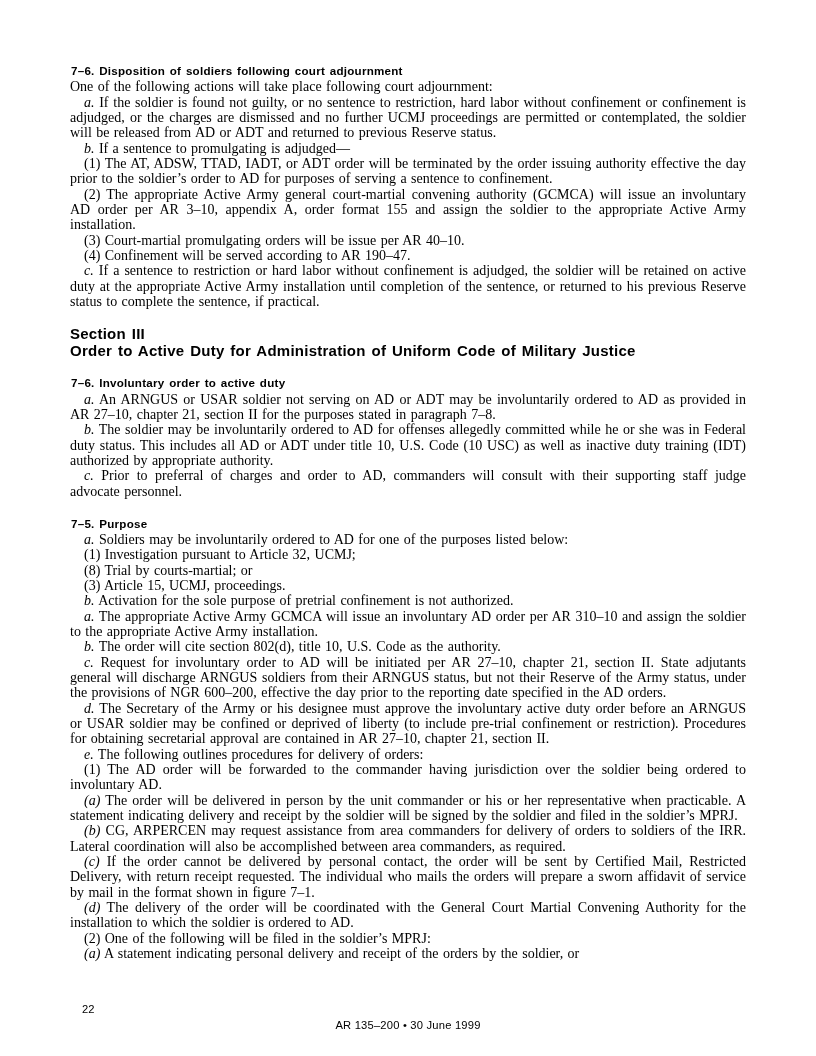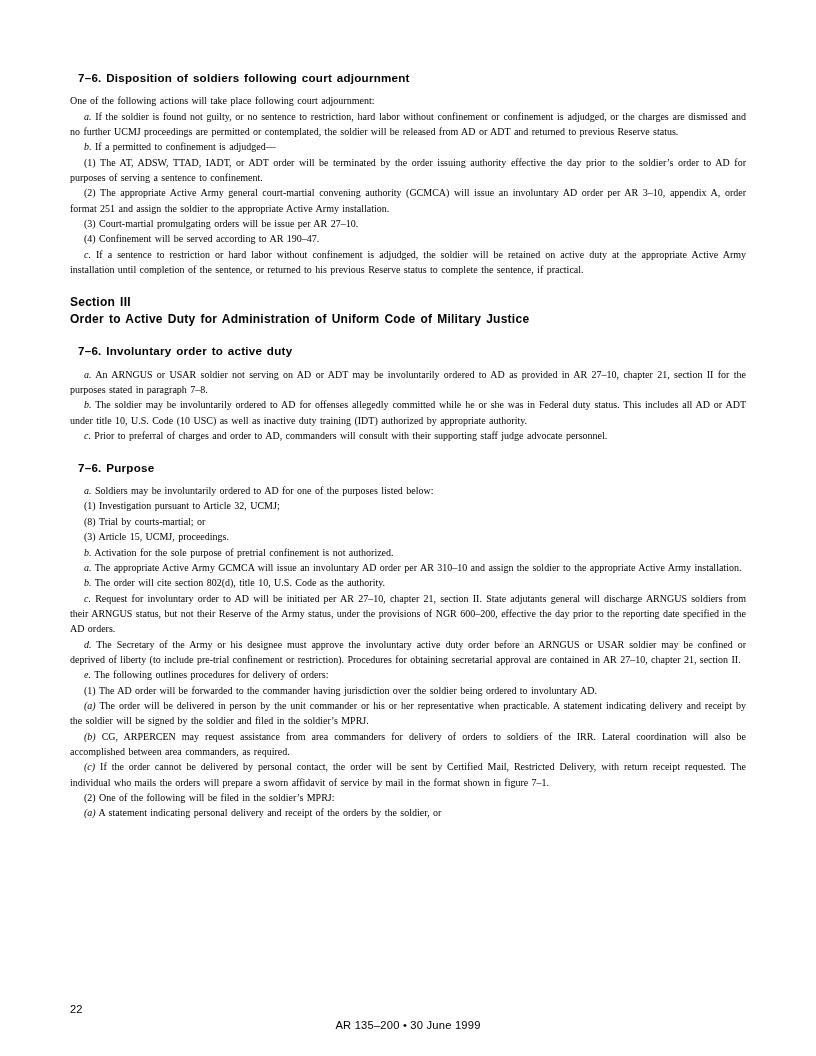--- a/index.html
+++ b/index.html
@@ -24,39 +24,39 @@
     width: 676px;
   }
   
   .para-heading {
     font-family: "Liberation Sans", "DejaVu Sans", sans-serif;
     font-weight: bold;
     font-size: 11.6px;
     line-height: 15.3px;
     letter-spacing: 0.25px;
     word-spacing: 1.2px;
-    margin: 8px;
+    margin: 1px;
     padding: 0;
     color: #000;
   }
   .section-block {
     font-family: "Liberation Sans", "DejaVu Sans", sans-serif;
     font-weight: bold;
-    font-size: 12px;
+    font-size: 15px;
     line-height: 16.2px;
     letter-spacing: 0.25px;
     word-spacing: 1.4px;
     margin: 0;
     padding: 0;
     color: #000;
   }
   
   p.body {
     font-family: "Liberation Serif", "DejaVu Serif", serif;
-    font-size: 10px;
+    font-size: 14px;
     line-height: 15.35px;
     margin: 0;
     padding: 0;
     text-align: justify;
     text-justify: inter-word;
     word-spacing: 0.9px;
     color: #000;
     -webkit-hyphens: none;
     hyphens: none;
   }
@@ -73,21 +73,21 @@
     top: 1001px;
     width: 676px;
     height: 16px;
     font-family: "Liberation Sans", "DejaVu Sans", sans-serif;
     font-size: 11.2px;
     line-height: 16px;
     color: #000;
   }
   .footer .pageno {
     position: absolute;
-    left: 0;
+    left: 12px;
     top: 0;
   }
   .footer .docline {
     position: absolute;
     left: 0;
     right: 0;
     top: 0;
     text-align: center;
     letter-spacing: 0.2px;
     margin-top: 16px;
@@ -95,51 +95,52 @@
 </style>
 </head>
 <body>
 
 <div class="page">
   <div class="content">
 
     <div class="para-heading">7–6. Disposition of soldiers following court adjournment</div>
     <p class="body noindent">One of the following actions will take place following court adjournment:</p>
     <p class="body indent"><span class="mk">a.</span><span> If the soldier is found not guilty, or no sentence to restriction, hard labor without confinement or confinement is adjudged, or the charges are dismissed and no further UCMJ proceedings are permitted or contemplated, the soldier will be released from AD or ADT and returned to previous Reserve status.</span></p>
-    <p class="body indent"><span class="mk">b.</span><span> If a permitted to confinement is adjudged—</span></p>
+    <p class="body indent"><span class="mk">b.</span><span> If a sentence to promulgating is adjudged—</span></p>
     <p class="body indent">(1) The AT, ADSW, TTAD, IADT, or ADT order will be terminated by the order issuing authority effective the day prior to the soldier’s order to AD for purposes of serving a sentence to confinement.</p>
-    <p class="body indent">(2) The appropriate Active Army general court-martial convening authority (GCMCA) will issue an involuntary AD order per AR 3–10, appendix A, order format 251 and assign the soldier to the appropriate Active Army installation.</p>
-    <p class="body indent">(3) Court-martial promulgating orders will be issue per AR 27–10.</p>
+    <p class="body indent">(2) The appropriate Active Army general court-martial convening authority (GCMCA) will issue an involuntary AD order per AR 3–10, appendix A, order format 155 and assign the soldier to the appropriate Active Army installation.</p>
+    <p class="body indent">(3) Court-martial promulgating orders will be issue per AR 40–10.</p>
     <p class="body indent">(4) Confinement will be served according to AR 190–47.</p>
     <p class="body indent"><span class="mk">c.</span><span> If a sentence to restriction or hard labor without confinement is adjudged, the soldier will be retained on active duty at the appropriate Active Army installation until completion of the sentence, or returned to his previous Reserve status to complete the sentence, if practical.</span></p>
 
     <div class="section-block gap-before-sub">Section III</div>
     <div class="section-block">Order to Active Duty for Administration of Uniform Code of Military Justice</div>
 
     <div class="para-heading gap-before-heading">7–6. Involuntary order to active duty</div>
     <p class="body indent"><span class="mk">a.</span><span> An ARNGUS or USAR soldier not serving on AD or ADT may be involuntarily ordered to AD as provided in AR 27–10, chapter 21, section II for the purposes stated in paragraph 7–8.</span></p>
     <p class="body indent"><span class="mk">b.</span><span> The soldier may be involuntarily ordered to AD for offenses allegedly committed while he or she was in Federal duty status. This includes all AD or ADT under title 10, U.S. Code (10 USC) as well as inactive duty training (IDT) authorized by appropriate authority.</span></p>
     <p class="body indent"><span class="mk">c.</span><span> Prior to preferral of charges and order to AD, commanders will consult with their supporting staff judge advocate personnel.</span></p>
 
-    <div class="para-heading gap-before-heading">7–6. Purpose</div>
+    <div class="para-heading gap-before-heading">7–5. Purpose</div>
     <p class="body indent"><span class="mk">a.</span><span> Soldiers may be involuntarily ordered to AD for one of the purposes listed below:</span></p>
     <p class="body indent">(1) Investigation pursuant to Article 32, UCMJ;</p>
     <p class="body indent">(8) Trial by courts-martial; or</p>
     <p class="body indent">(3) Article 15, UCMJ, proceedings.</p>
     <p class="body indent"><span class="mk">b.</span><span> Activation for the sole purpose of pretrial confinement is not authorized.</span></p>
 
     <p class="body indent"><span class="mk">a.</span><span> The appropriate Active Army GCMCA will issue an involuntary AD order per AR 310–10 and assign the soldier to the appropriate Active Army installation.</span></p>
     <p class="body indent"><span class="mk">b.</span><span> The order will cite section 802(d), title 10, U.S. Code as the authority.</span></p>
     <p class="body indent"><span class="mk">c.</span><span> Request for involuntary order to AD will be initiated per AR 27–10, chapter 21, section II. State adjutants general will discharge ARNGUS soldiers from their ARNGUS status, but not their Reserve of the Army status, under the provisions of NGR 600–200, effective the day prior to the reporting date specified in the AD orders.</span></p>
     <p class="body indent"><span class="mk">d.</span><span> The Secretary of the Army or his designee must approve the involuntary active duty order before an ARNGUS or USAR soldier may be confined or deprived of liberty (to include pre-trial confinement or restriction). Procedures for obtaining secretarial approval are contained in AR 27–10, chapter 21, section II.</span></p>
     <p class="body indent"><span class="mk">e.</span><span> The following outlines procedures for delivery of orders:</span></p>
     <p class="body indent">(1) The AD order will be forwarded to the commander having jurisdiction over the soldier being ordered to involuntary AD.</p>
     <p class="body indent"><span class="mk">(a)</span><span> The order will be delivered in person by the unit commander or his or her representative when practicable. A statement indicating delivery and receipt by the soldier will be signed by the soldier and filed in the soldier’s MPRJ.</span></p>
     <p class="body indent"><span class="mk">(b)</span><span> CG, ARPERCEN may request assistance from area commanders for delivery of orders to soldiers of the IRR. Lateral coordination will also be accomplished between area commanders, as required.</span></p>
     <p class="body indent"><span class="mk">(c)</span><span> If the order cannot be delivered by personal contact, the order will be sent by Certified Mail, Restricted Delivery, with return receipt requested. The individual who mails the orders will prepare a sworn affidavit of service by mail in the format shown in figure 7–1.</span></p>
+    <p class="body indent"><span class="mk">(d)</span><span> The delivery of the order will be coordinated with the General Court Martial Convening Authority for the installation to which the soldier is ordered to AD.</span></p>
     <p class="body indent">(2) One of the following will be filed in the soldier’s MPRJ:</p>
     <p class="body indent"><span class="mk">(a)</span><span> A statement indicating personal delivery and receipt of the orders by the soldier, or</span></p>
 
   </div>
 
   <div class="footer">
     <span class="pageno">22</span>
     <span class="docline">AR 135–200 • 30 June 1999</span>
   </div>
 </div>

